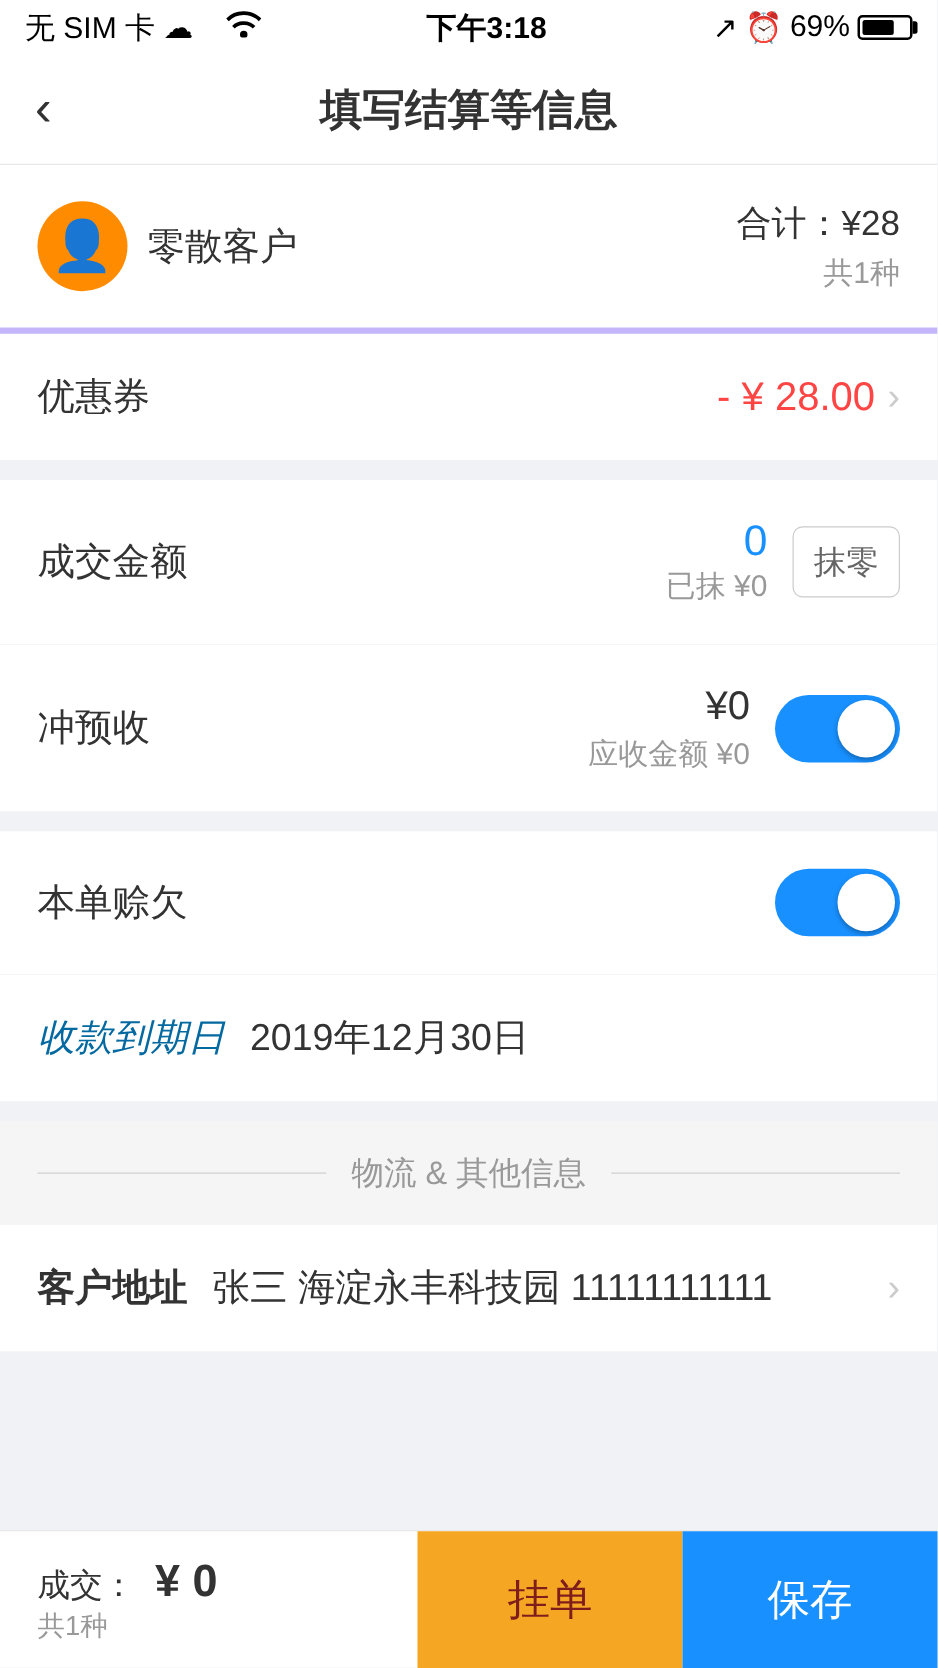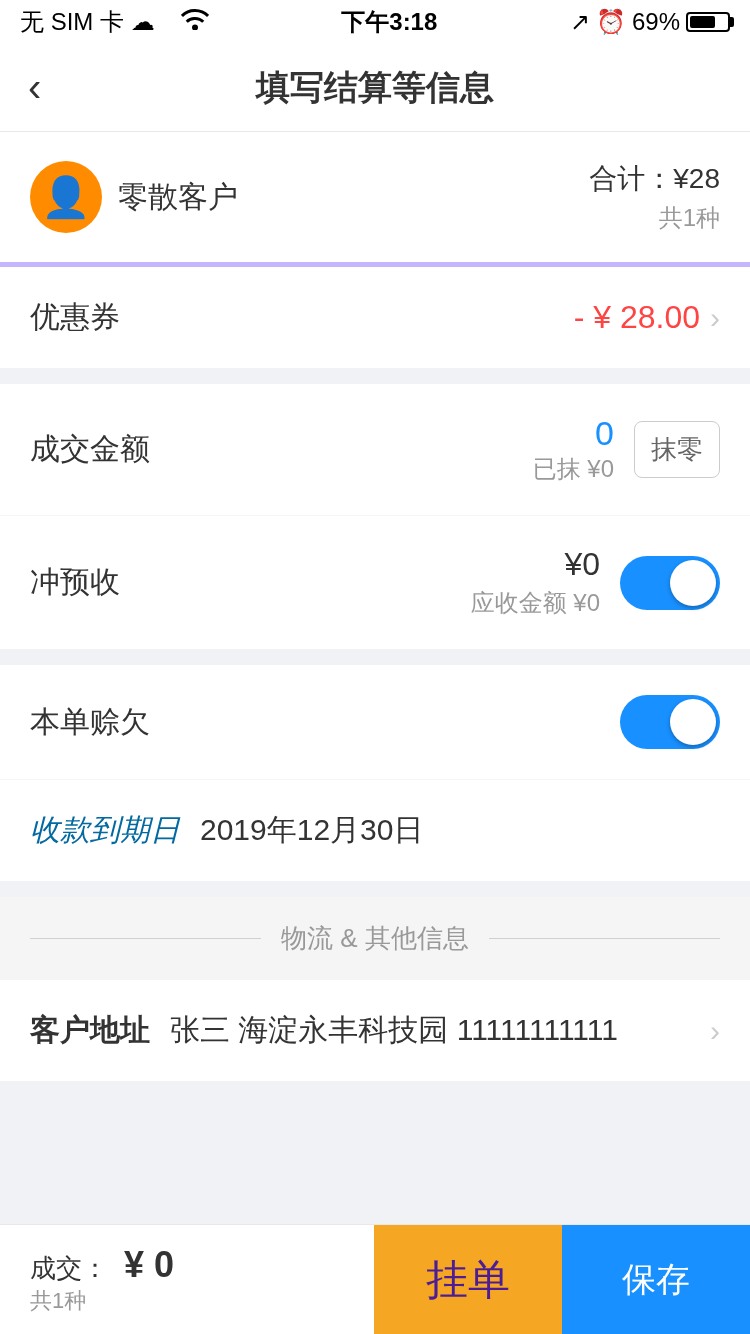--- a/index.html
+++ b/index.html
@@ -352,33 +352,33 @@
     .bottom-deal-amount {
       font-size: 36px;
       color: #333;
       font-weight: 600;
     }
     .bottom-count {
       font-size: 22px;
       color: #999;
     }
     .btn-pending {
-      width: 188px;
+      width: 212px;
       height: 110px;
       background: #f5a623;
       display: flex;
       align-items: center;
       justify-content: center;
-      font-size: 42px;
-      color: #4c1d95;
+      font-size: 34px;
+      color: #7f1d1d;
       font-weight: 500;
       cursor: pointer;
     }
     .btn-save {
-      width: 188px;
+      width: 204px;
       height: 110px;
       background: #1890ff;
       display: flex;
       align-items: center;
       justify-content: center;
       font-size: 34px;
       color: #fff;
       font-weight: 500;
       cursor: pointer;
     }

